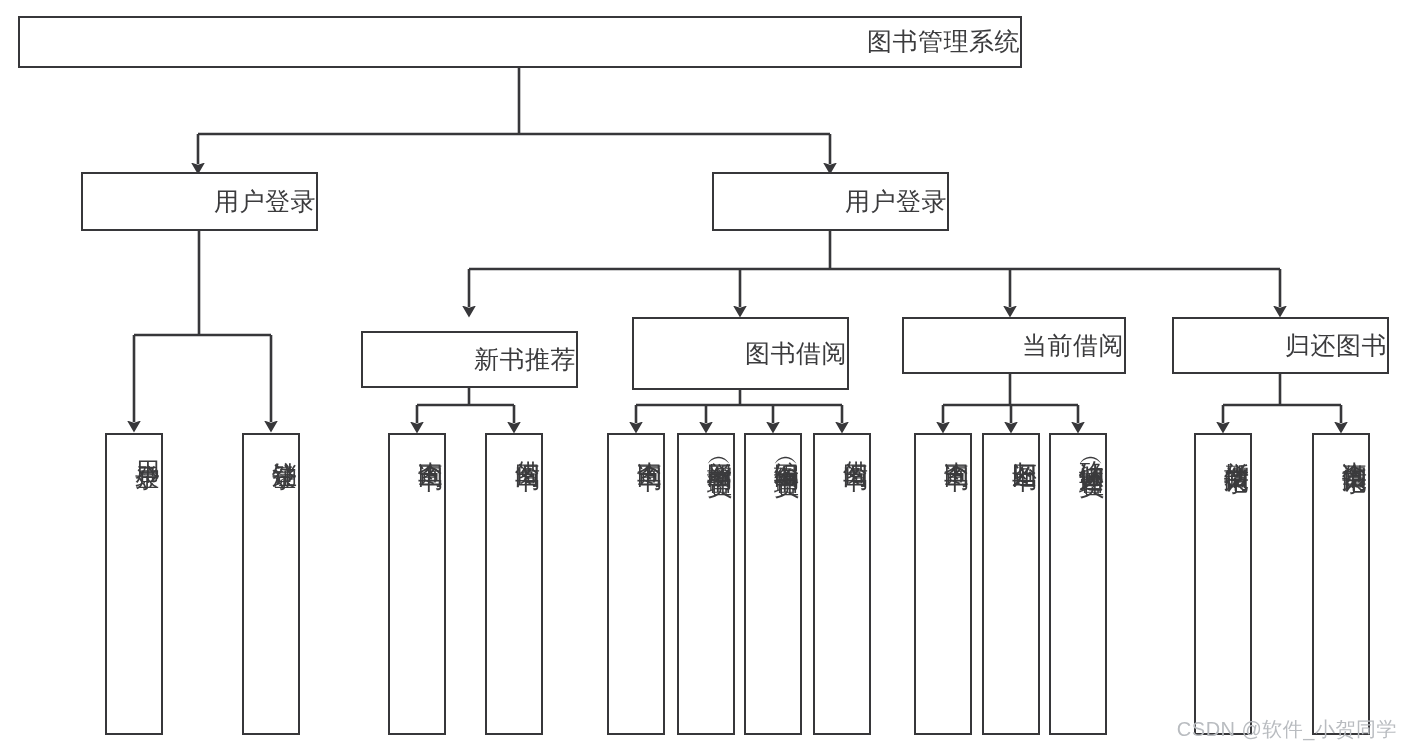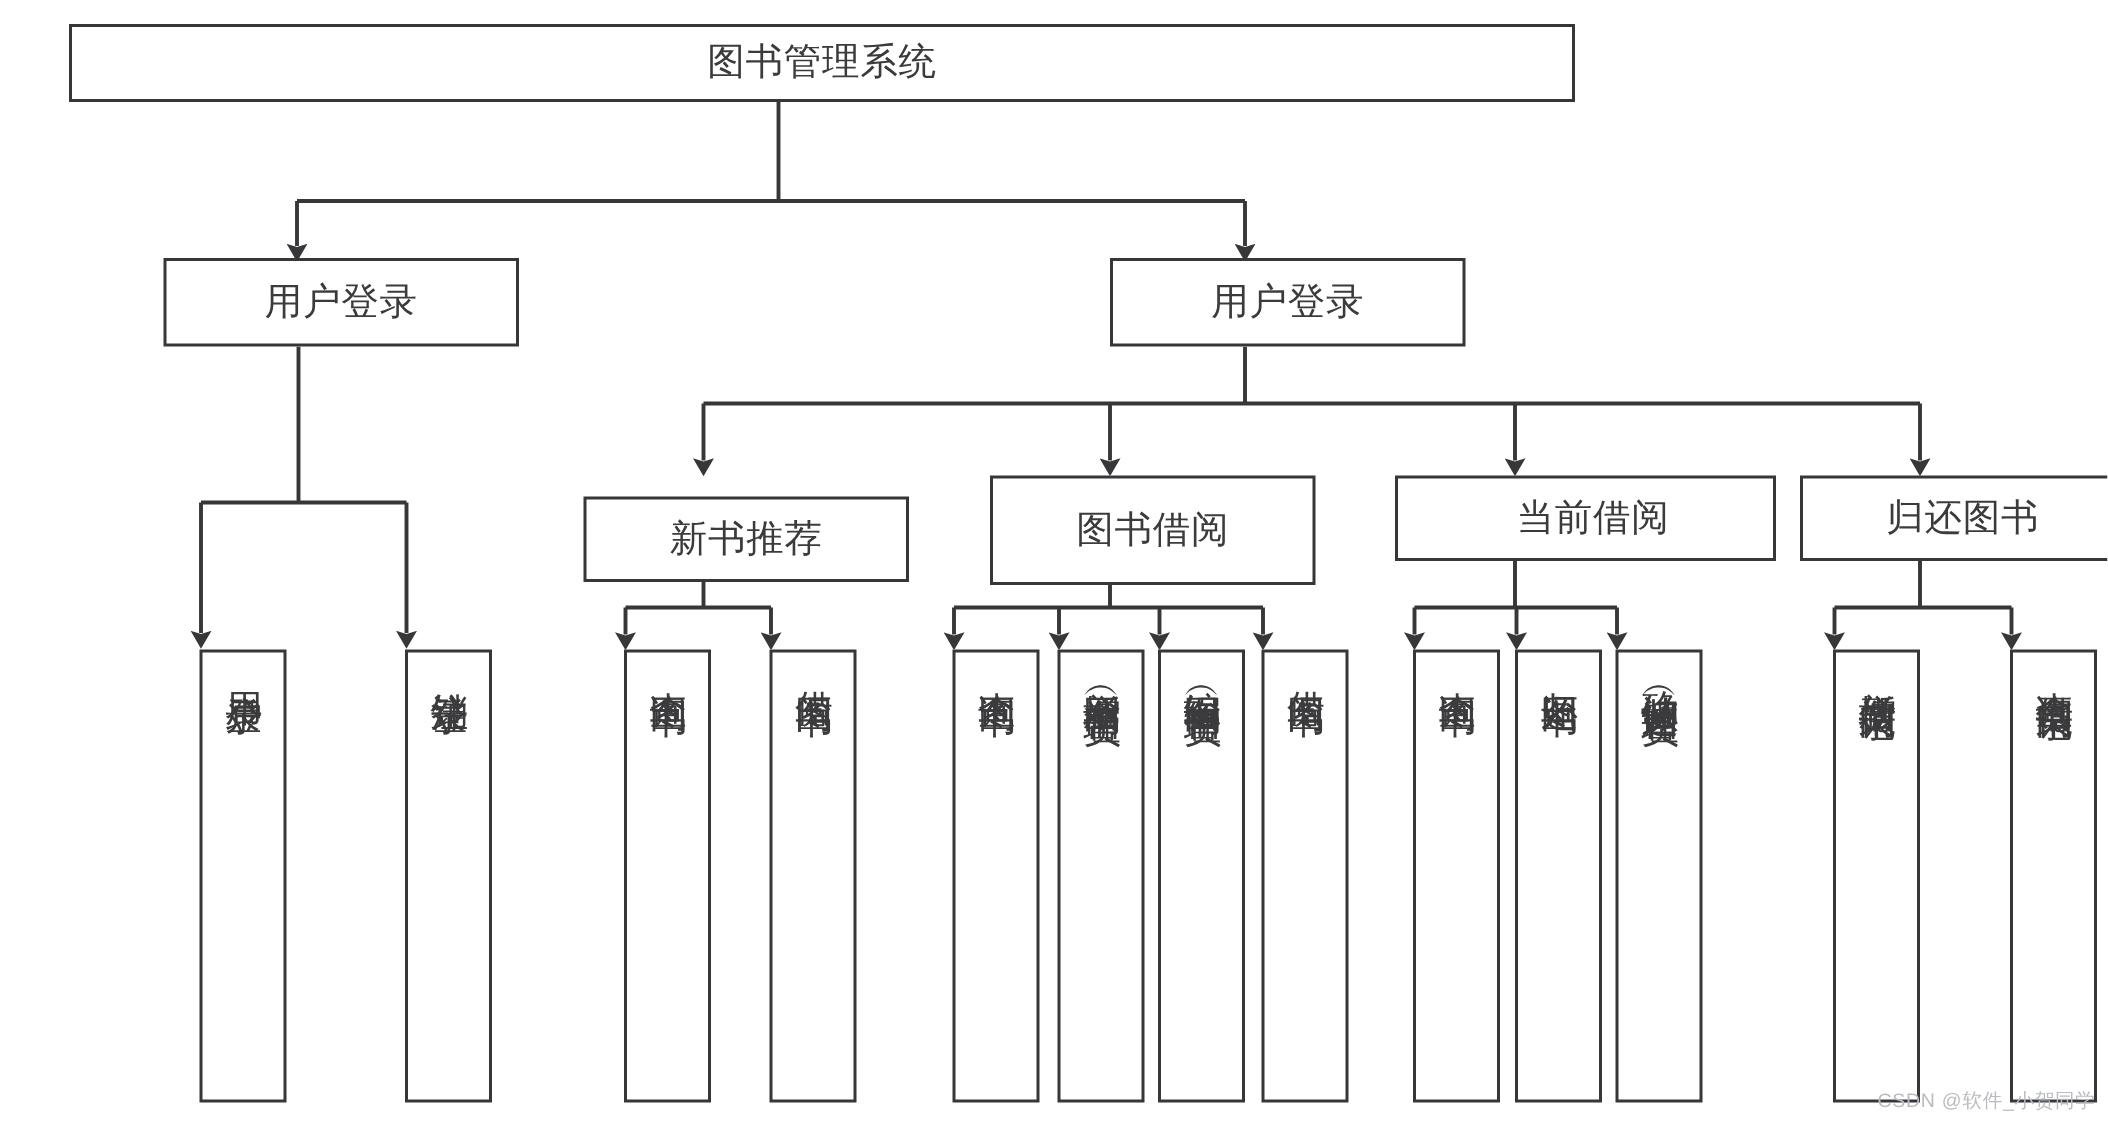--- a/index.html
+++ b/index.html
@@ -24,23 +24,22 @@
     width: 1405px;
     height: 747px;
   }
   .node {
     position: absolute;
     box-sizing: border-box;
     background: #ffffff;
     border: 2px solid #37373a;
     display: flex;
     align-items: center;
-    justify-content: center;
+    justify-content: flex-end;
     color: #3b3b3d;
-    margin-left: 28px;
   }
   .node .label {
     display: block;
     text-align: center;
     line-height: 1.18;
     letter-spacing: 0.5px;
     color: #3b3b3d;
     white-space: pre;
   }
   .node.horizontal .label {
@@ -57,21 +56,21 @@
     writing-mode: vertical-rl;
     text-orientation: upright;
     font-size: 25px;
     line-height: 1.05;
     letter-spacing: 2px;
   }
   #watermark {
     position: absolute;
     right: 8px;
     bottom: 4px;
-    font-size: 13px;
+    font-size: 20px;
     color: #b9bcc0;
     letter-spacing: 0.5px;
     white-space: nowrap;
     pointer-events: none;
   }
 </style>
 </head>
 <body>
 
 <div id="canvas">
@@ -136,21 +135,21 @@
   <div class="node horizontal" style="left:712px; top:172px; width:237px; height:59px;">
     <span class="label">用户登录</span>
   </div>
 
   <div class="node horizontal" style="left:361px; top:331px; width:217px; height:57px;">
     <span class="label">新书推荐</span>
   </div>
   <div class="node horizontal" style="left:632px; top:317px; width:217px; height:73px;">
     <span class="label">图书借阅</span>
   </div>
-  <div class="node horizontal" style="left:902px; top:317px; width:254px; height:57px;padding-left:10px;">
+  <div class="node horizontal" style="left:902px; top:317px; width:224px; height:57px;padding-left:10px;">
     <span class="label">当前借阅</span>
   </div>
   <div class="node horizontal" style="left:1172px; top:317px; width:217px; height:57px;">
     <span class="label">归还图书</span>
   </div>
 
   <div class="node vertical" style="left:105px; top:433px; width:58px; height:302px;">
     <span class="label">用户登录</span>
   </div>
   <div class="node vertical" style="left:242px; top:433px; width:58px; height:302px;">

